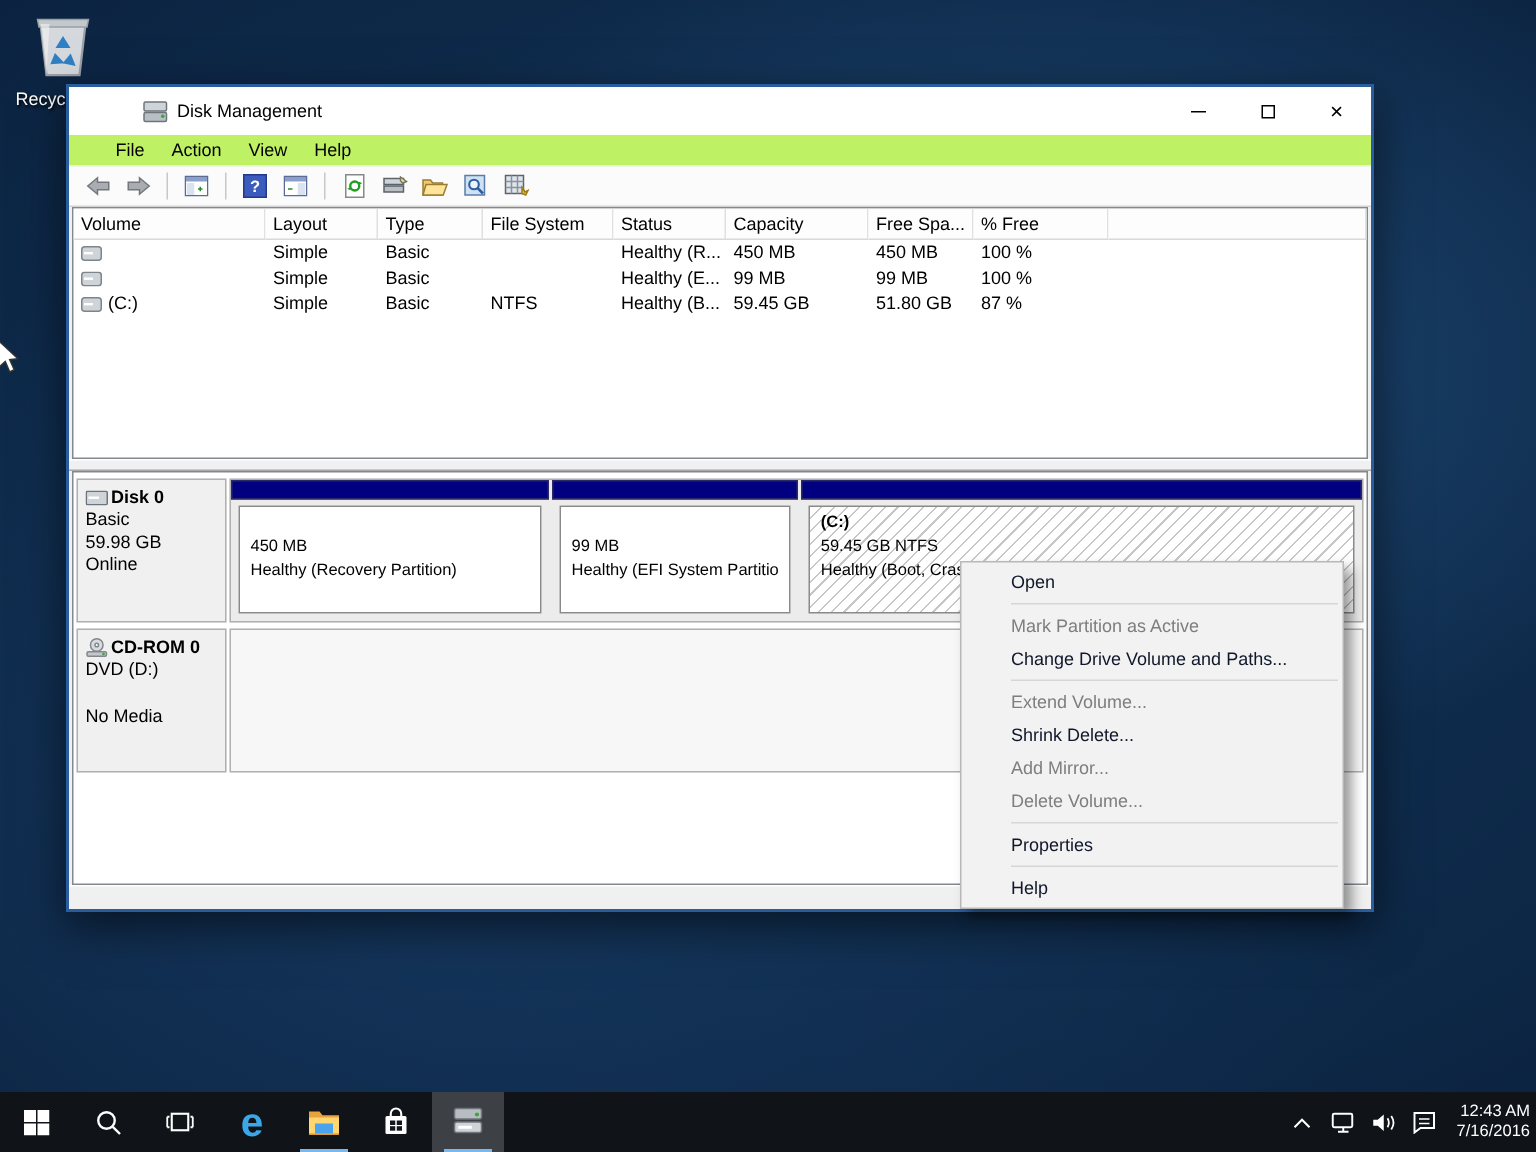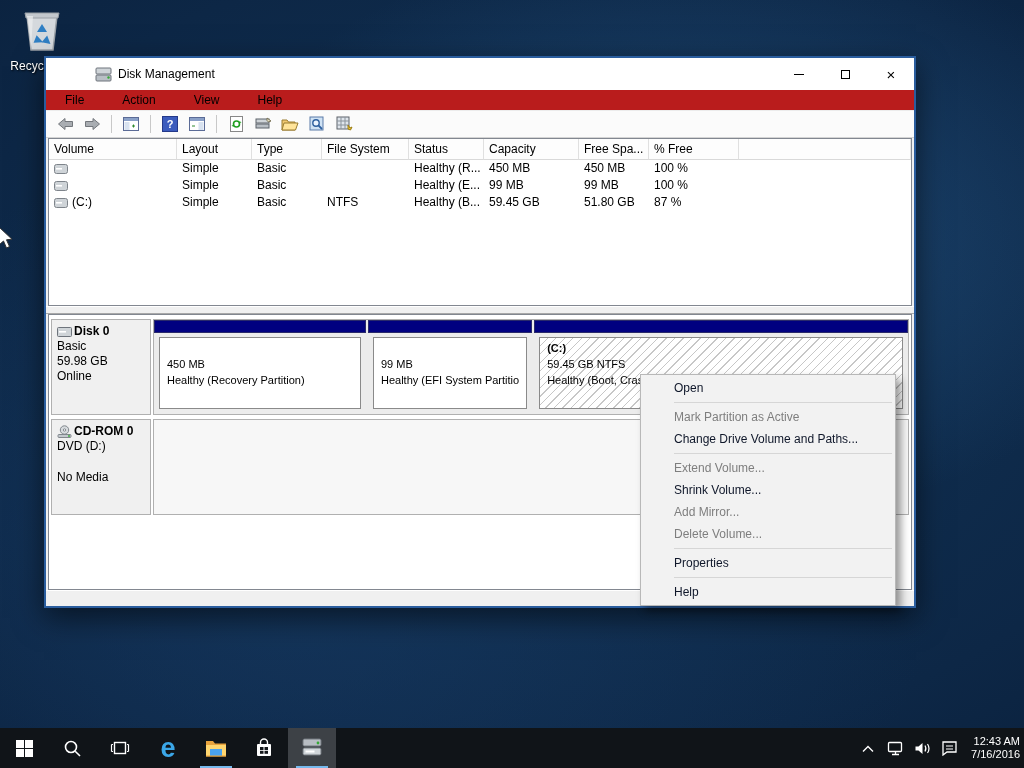--- a/index.html
+++ b/index.html
@@ -28,21 +28,21 @@
   }
   .titlebar { height:32px; background:#fff; display:flex; align-items:center; flex:0 0 auto;padding-left:40px; }
   .titlebar .app-icon { margin:0 6px 0 9px; }
   .title-text { font-size:12px; }
   .caption-buttons { margin-left:auto; display:flex; height:100%; }
   .cap-btn { width:46px; height:100%; display:flex; align-items:center; justify-content:center; color:#000; }
   .min-glyph { width:10px; height:0; border-top:1px solid #000; display:block; }
   .max-glyph { width:9px; height:9px; border:1px solid #000; display:block; }
   .close-glyph { font-size:15px; line-height:1; }
 
-  .menubar { height:21px; background:#b91c1c; display:flex; align-items:center; padding-left:10px; flex:0 0 auto; border-bottom:1px solid #ececec;gap:20px; }
+  .menubar { height:21px; background:#bef264; display:flex; align-items:center; padding-left:22px; flex:0 0 auto; border-bottom:1px solid #ececec; }
   .menubar .menu-item { padding:2px 9px; }
 
   .toolbar { height:27px; background:#fbfbfb; border-bottom:1px solid #d4d4d4; display:flex; align-items:center; padding-left:8px; gap:5px; flex:0 0 auto; }
   .tb-sep { width:1px; height:18px; background:#c8c8c8; margin:0 3px; }
   .tb-btn { width:22px; height:22px; display:flex; align-items:center; justify-content:center; }
 
   
   .listview { flex:0 0 168px; margin:0 2px; border:1px solid #828790; background:#fff; overflow:hidden; }
   .lv-grid { display:grid; grid-template-columns:128px 75px 70px 87px 75px 95px 70px 90px 1fr; }
   .lv-head { height:21px; line-height:20px; background:#fdfdfd; border-right:1px solid #e0e0e0; border-bottom:1px solid #d9d9d9; padding-left:5px; overflow:hidden; white-space:nowrap; }
@@ -347,21 +347,21 @@
   <div class="statusstrip"></div>
 </div>
 
 <div class="context-menu">
   <div class="cm-item">Open</div>
   <div class="cm-sep"></div>
   <div class="cm-item disabled">Mark Partition as Active</div>
   <div class="cm-item">Change Drive Volume and Paths...</div>
   <div class="cm-sep"></div>
   <div class="cm-item disabled">Extend Volume...</div>
-  <div class="cm-item">Shrink Volume...</div>
+  <div class="cm-item">Shrink Delete...</div>
   <div class="cm-item disabled">Add Mirror...</div>
   <div class="cm-item disabled">Delete Volume...</div>
   <div class="cm-sep"></div>
   <div class="cm-item">Properties</div>
   <div class="cm-sep"></div>
   <div class="cm-item">Help</div>
 </div>
 
 <div class="taskbar">
   <div class="tb-slot">

